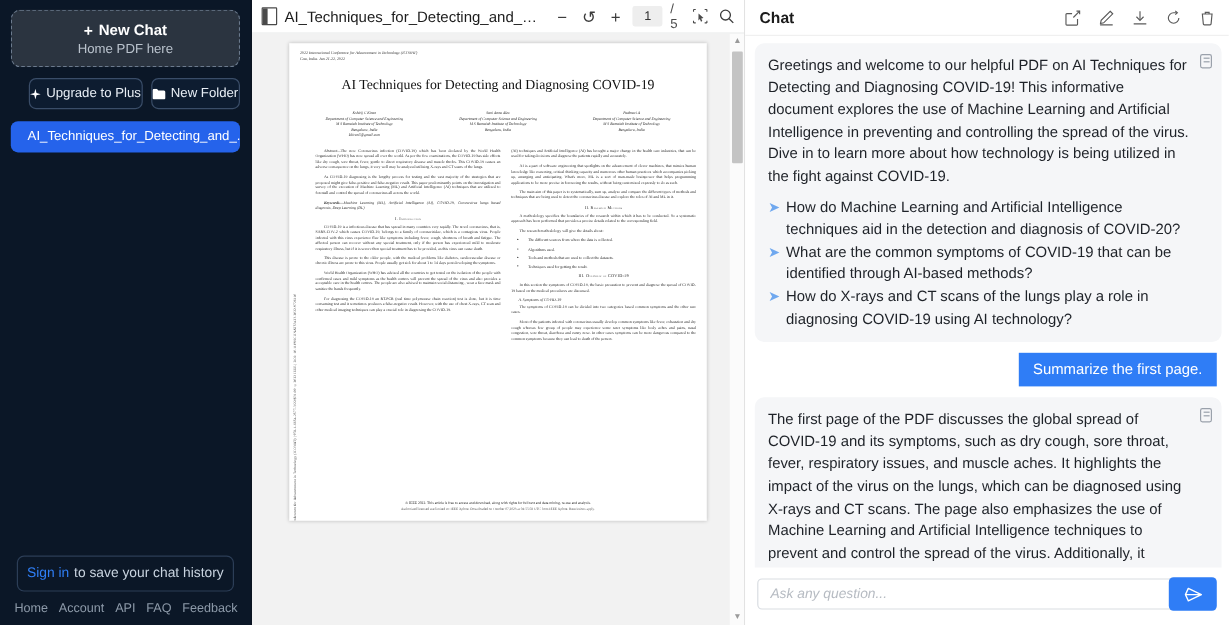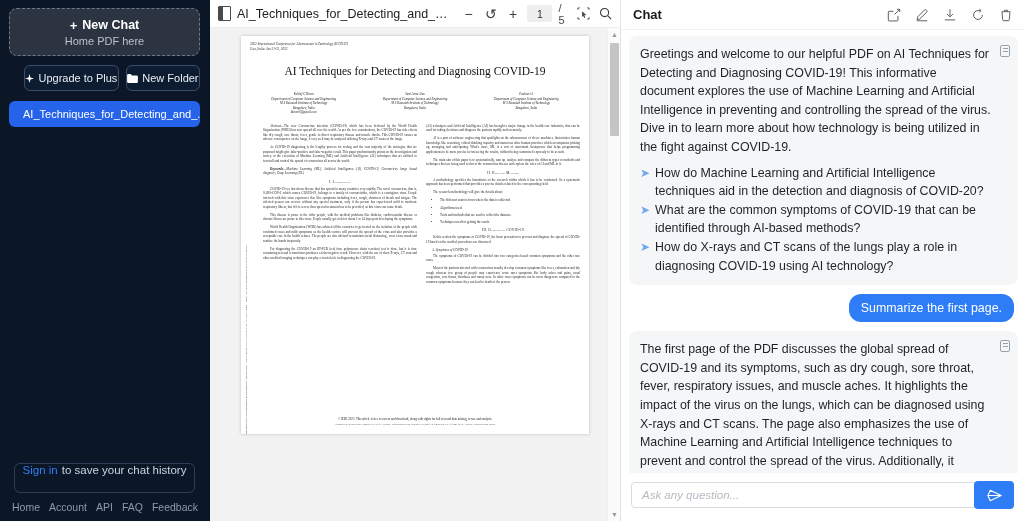--- a/index.html
+++ b/index.html
@@ -53,21 +53,21 @@
     padding: 0 8px; cursor: pointer;
     color: #ffffff; font-size: 11px;
     overflow: hidden; white-space: nowrap;
   }
 
   .sidebar-spacer { flex: 1 1 auto; }
 
   .signin-box {
     margin: 0 14px 8px 14px; height: 30px;
     border: 1px solid #2c3e57; border-radius: 6px;
-    display: flex; align-items: flex-start; justify-content: center;
+    display: flex; align-items: center; justify-content: center;
     gap: 4px; font-size: 11.5px; color: #c9d4e0; cursor: pointer;
   }
   .signin-link { color: #2f7ef5; }
   .footer-links {
     display: flex; gap: 9px; padding: 0 12px 8px 12px;
     font-size: 10.5px; color: #8d9aa9;
   }
   .footer-links span { cursor: pointer; }
 
   
@@ -197,21 +197,21 @@
   .copy-ico::after {
     content: ""; position: absolute; left: 2px; top: 2px;
     width: 5px; height: 1px; background: #9aa1ab;
     box-shadow: 0 3px 0 #9aa1ab;
   }
   .q-list { margin-top: 7px; display: flex; flex-direction: column; gap: 0; }
   .q-item { display: flex; gap: 5px; align-items: flex-start; cursor: pointer; }
   .q-arrow { color: #6fa8ef; flex: 0 0 auto; font-size: 12px; line-height: 18.6px; }
   .user-row { display: flex; justify-content: flex-end; padding-right: 4px; }
   .user-bubble {
-    background: #2f7df6; color: #fff; border-radius: 12px;
+    background: #2f7df6; color: #fff; border-radius: 0;
     padding: 6px 12px; font-size: 12.4px; line-height: 16px;
   }
   .chat-input-wrap {
     flex: 0 0 auto; padding: 8px 10px 12px 10px;
     display: flex; align-items: center;
   }
   .chat-input-box {
     flex: 1 1 auto; height: 26px; border: 1px solid #d9dde2;
     border-radius: 4px 0 0 4px; display: flex; align-items: center;
     padding: 0 10px; font-size: 11.5px; color: #b6bbc2; background: #fff; font-style: italic;

